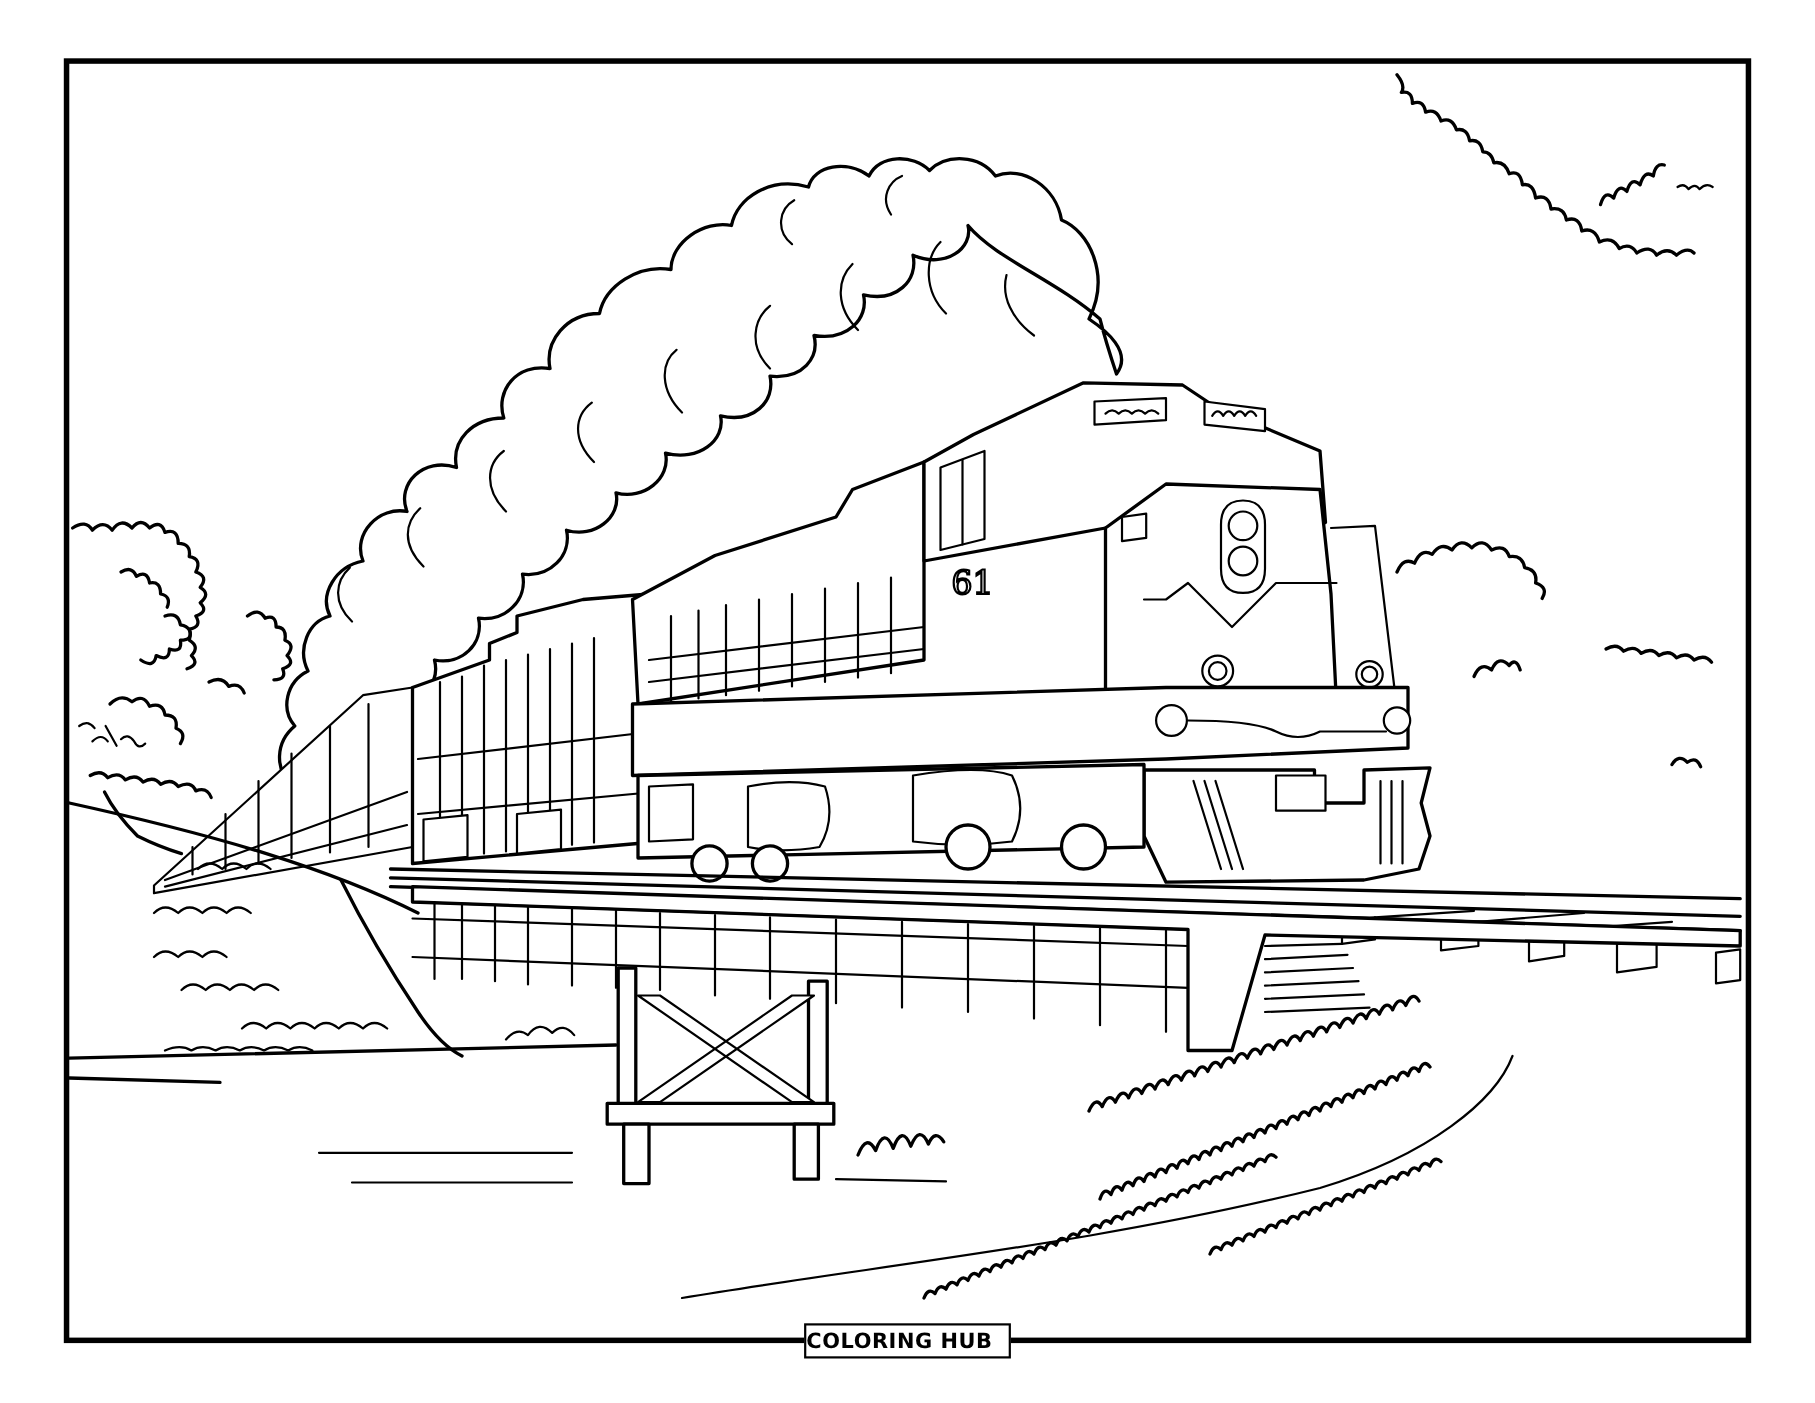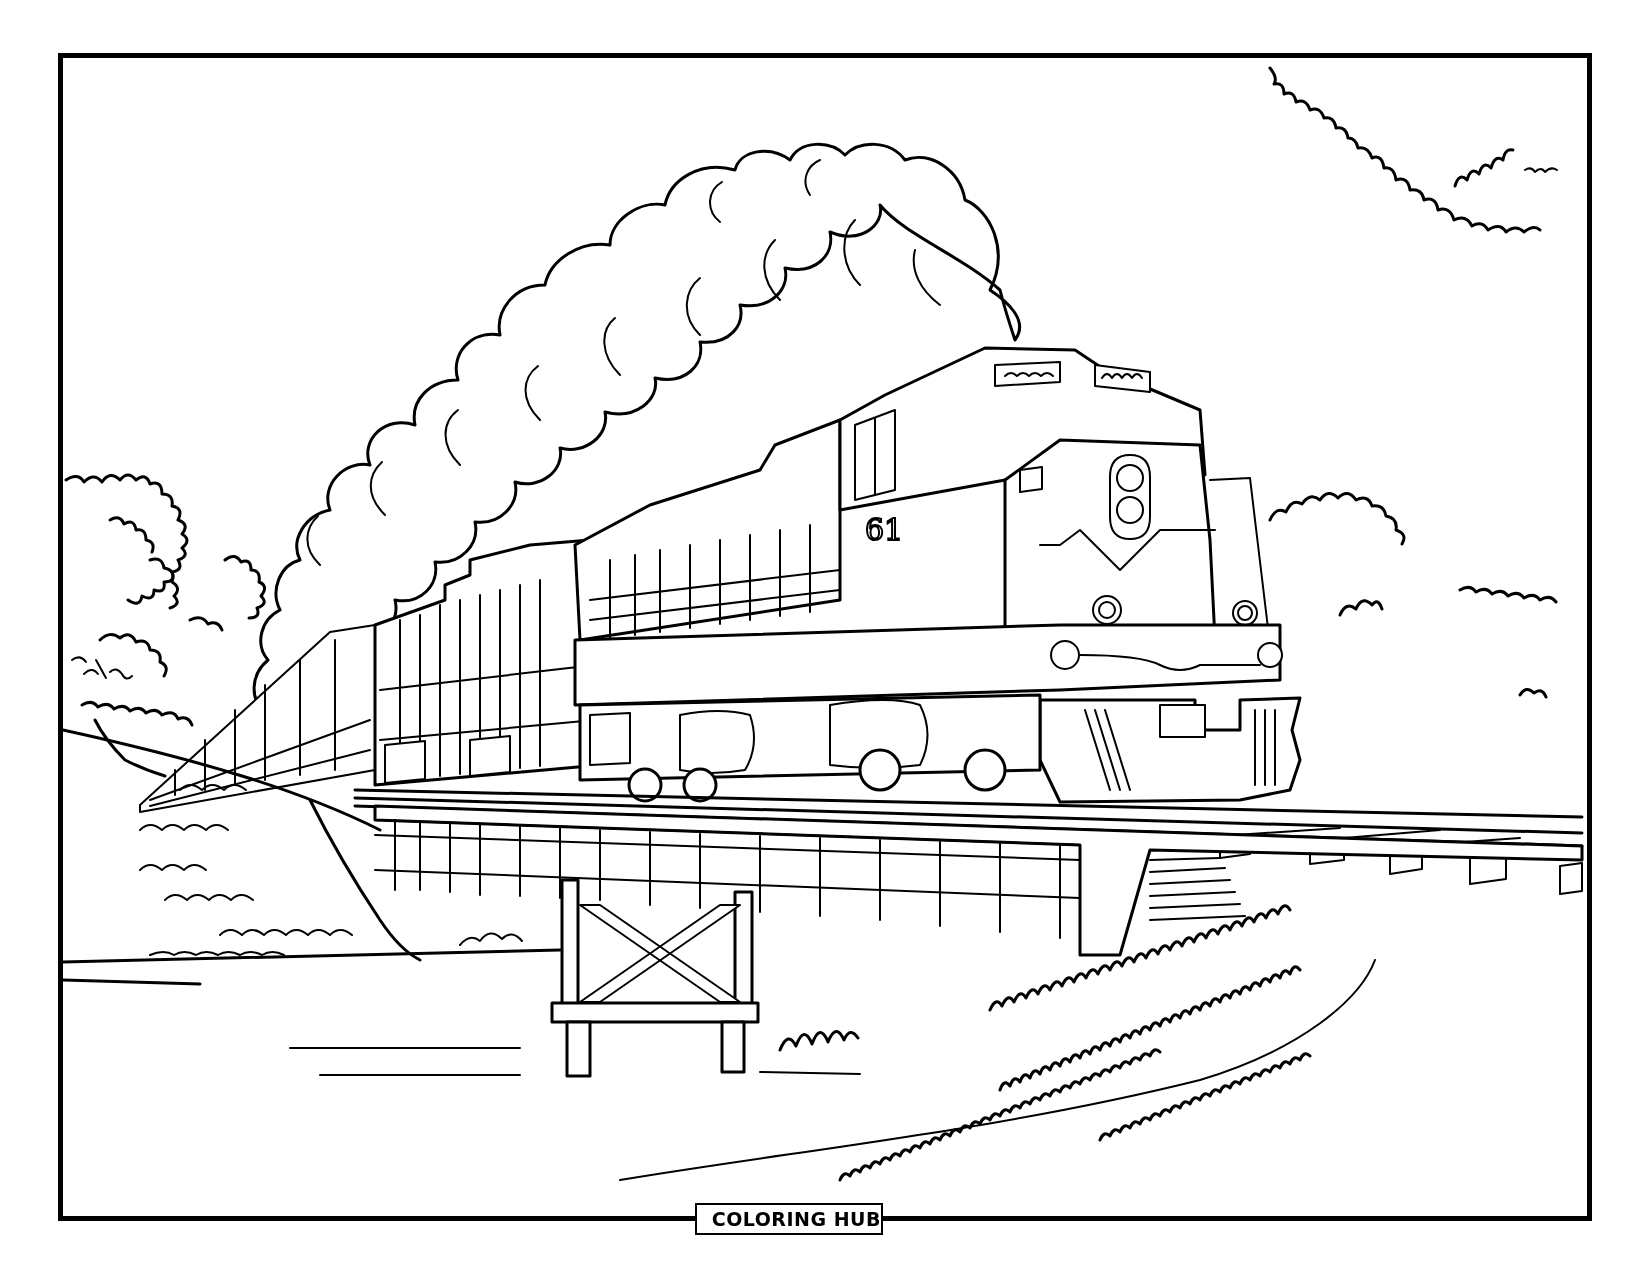--- a/index.html
+++ b/index.html
@@ -3,23 +3,23 @@
 <meta charset="utf-8">
 <style>
   html, body { margin: 0; padding: 0; background: #ffffff; }
   body { width: 1650px; height: 1275px; position: relative; overflow: hidden;
          font-family: "DejaVu Sans", sans-serif; }
   .page { position: absolute; left: 0; top: 0; width: 1650px; height: 1275px; background: #ffffff; }
   .frame { position: absolute; left: 58px; top: 53px; width: 1524px; height: 1158px;
            border: 5px solid #000000; box-sizing: content-box; }
   .art { position: absolute; left: 0; top: 0; width: 1650px; height: 947px; }
   .art svg { width: 1650px; height: 1275px; display: block; }
-  .logo { position: absolute; left: 695px; top: 1203px; width: 188px; height: 32px;
+  .logo { position: absolute; left: 731px; top: 1203px; width: 188px; height: 32px;
           background: #ffffff; border: 2px solid #000000; box-sizing: border-box;
-          display: flex; align-items: center; justify-content: flex-end; }
+          display: flex; align-items: center; justify-content: flex-start; }
   .logo span { font-family: "DejaVu Sans", sans-serif; font-weight: bold; font-size: 19px;
                letter-spacing: 0.5px; color: #000000; line-height: 1; }
   .ln { fill: none; stroke: #000; stroke-width: 3; stroke-linecap: round; stroke-linejoin: round; }
   .thin { fill: none; stroke: #000; stroke-width: 2; stroke-linecap: round; stroke-linejoin: round; }
   .fillw { fill: #fff; stroke: #000; stroke-width: 3; stroke-linejoin: round; }
   .fillw2 { fill: #fff; stroke: #000; stroke-width: 2; stroke-linejoin: round; }
 </style>
 </head>
 <body>
 

